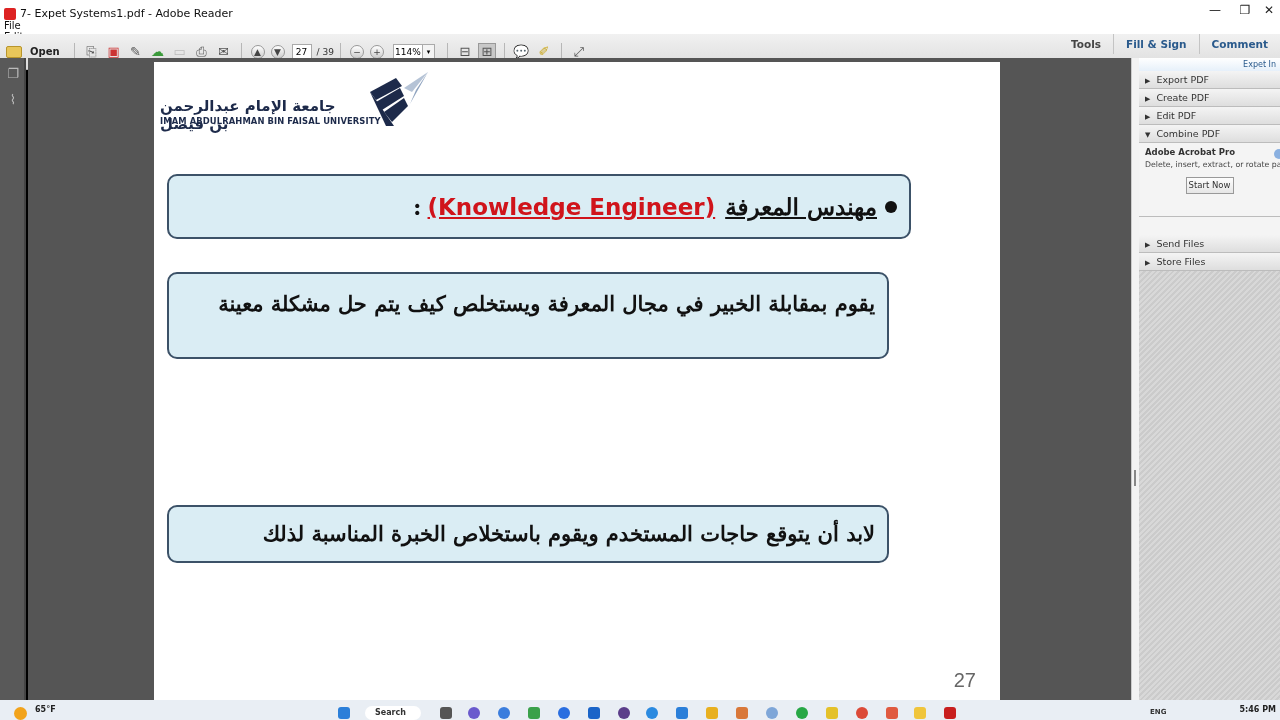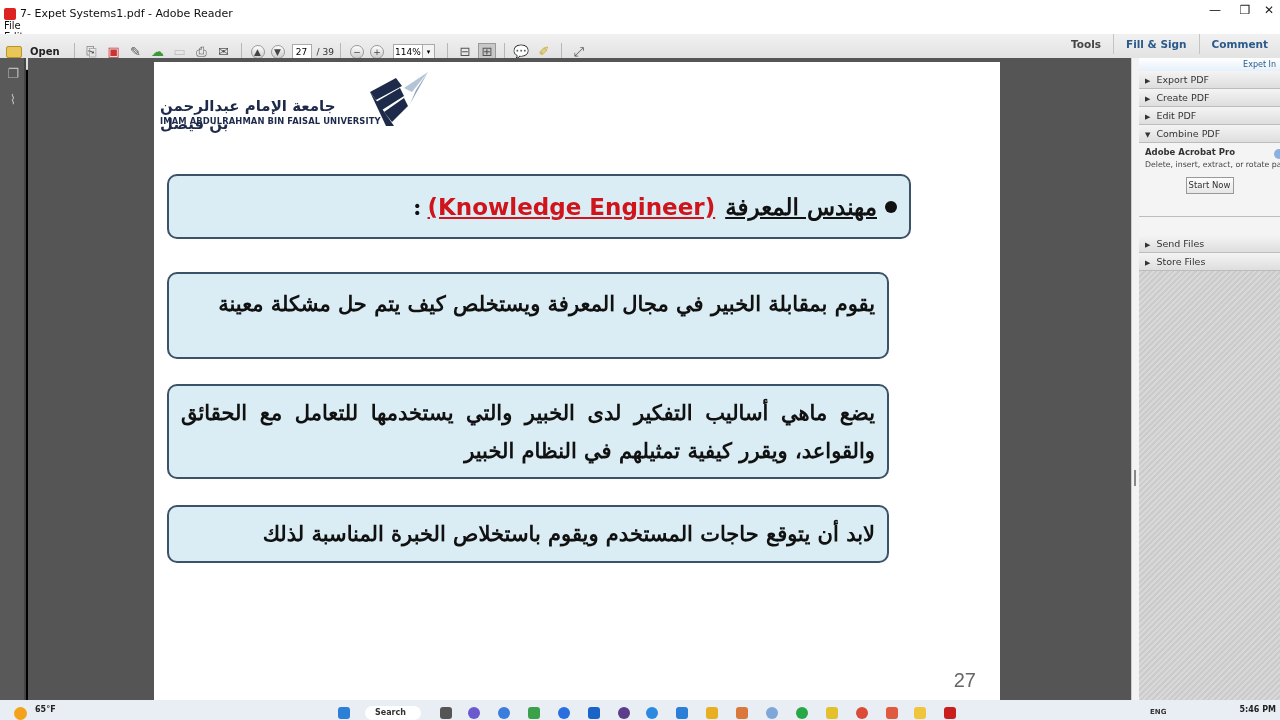--- a/index.html
+++ b/index.html
@@ -139,23 +139,20 @@
       <span class="h-ar">مهندس المعرفة</span>
       <span style="display:inline-block;width:10px"></span>
       <span class="h-en">(Knowledge Engineer)</span>
       <span style="margin-right:6px">:</span>
     </div>
 
     <div class="box box2">
       <span>يقوم بمقابلة الخبير في مجال المعرفة ويستخلص كيف يتم حل مشكلة معينة</span>
     </div>
 
-    <div class="box box3">
-      <span>يضع ماهي أساليب التفكير لدى الخبير والتي يستخدمها للتعامل مع الحقائق والقواعد، ويقرر كيفية تمثيلهم في النظام الخبير</span>
-    </div>
 
     <div class="box box4">
       <span>لابد أن يتوقع حاجات المستخدم ويقوم باستخلاص الخبرة المناسبة لذلك</span>
     </div>
 
     <div class="pagenum">27</div>
   </div>
 </div>
 
 <div class="splitter">

